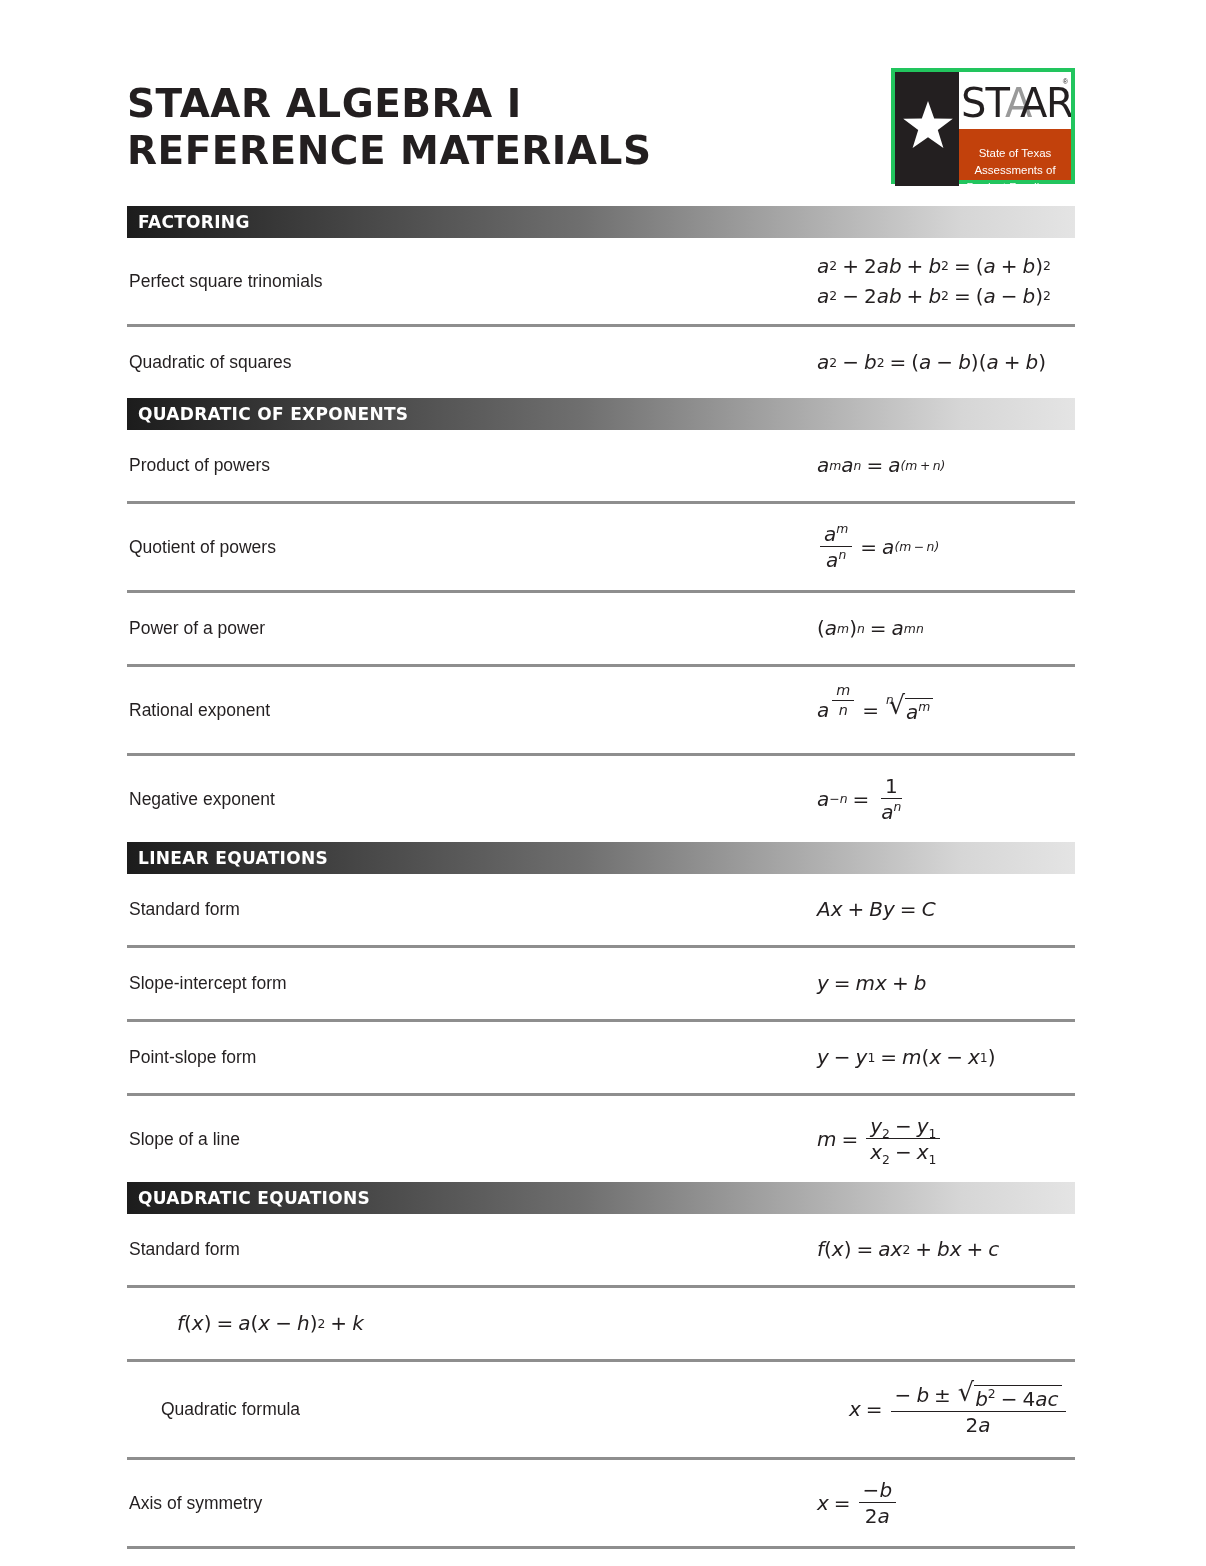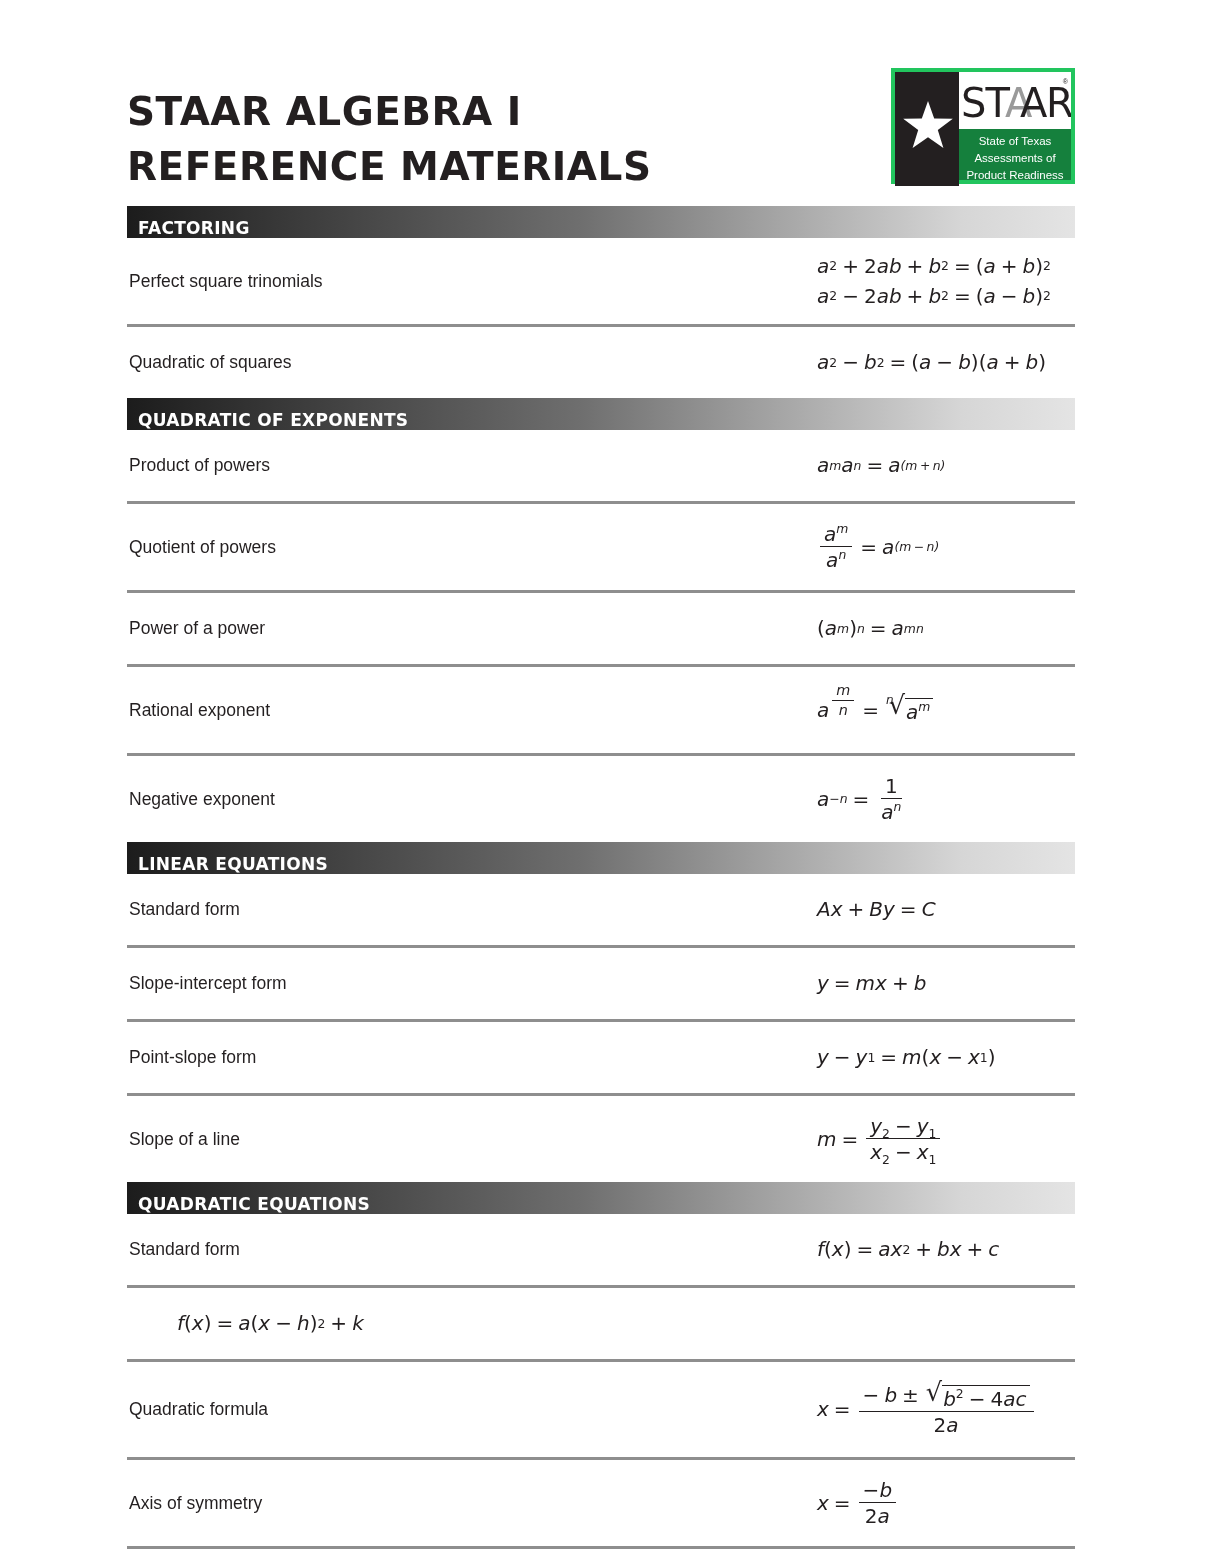--- a/index.html
+++ b/index.html
@@ -38,21 +38,20 @@
     width: 700px;
   }
   .title-line {
     font-family: "DejaVu Sans", sans-serif;
     font-weight: bold;
     font-size: 39px;
     line-height: 47px;
     letter-spacing: 0.5px;
     color: #231f20;
     white-space: nowrap;
-    margin-top: 8px;
   }
 
   
   .logo {
     position: absolute;
     right: 0;
     top: 0;
     width: 184px;
     height: 116px;
     border: 4px solid #22c55e;
@@ -90,24 +89,24 @@
     font-size: 7px;
     color: #231f20;
     font-family: "Liberation Sans", sans-serif;
   }
   .logo-band {
     position: absolute;
     left: 64px;
     top: 57px;
     right: 0;
     bottom: 0;
-    background: #15803d;
+    background: #c2410c;
     color: #ffffff;
     text-align: center;
-    padding-top: 4px;
+    padding-top: 16px;
     box-sizing: border-box;
   }
   .logo-band div {
     font-family: "Liberation Sans", sans-serif;
     font-size: 11.5px;
     line-height: 17px;
     font-weight: normal;
     white-space: nowrap;
   }
 
@@ -116,21 +115,21 @@
     position: absolute;
     left: 127px;
     top: 206px;
     width: 948px;
   }
 
   .section-header {
     height: 32px;
     background: linear-gradient(to right, #1c1c1c 0%, #2a2a2a 8%, #6f6f6f 48%, #9e9e9e 66%, #d6d6d6 88%, #e4e4e4 100%);
     display: flex;
-    align-items: flex-end;
+    align-items: center;
     padding-left: 11px;
     box-sizing: border-box;
     margin-top: 0;
   }
   .section-header .sh-label {
     color: #ffffff;
     font-family: "DejaVu Sans", sans-serif;
     font-weight: bold;
     font-size: 17px;
     letter-spacing: 0.3px;
@@ -157,21 +156,21 @@
     display: flex;
     align-items: center;
     justify-content: flex-start;
     padding-left: 50px;
     box-sizing: border-box;
     font-family: "DejaVu Sans", sans-serif;
     font-size: 20px;
     color: #231f20;
   }
   .row.tall { min-height: 86px; }
-  .row.xtall { min-height: 95px; }
+  .row.xtall { min-height: 95px; margin-left: 32px; }
 
   .divider {
     height: 3px;
     background: #8e8e8e;
     width: 100%;
   }
 
   
   .m {
     font-family: "DejaVu Sans", sans-serif;

